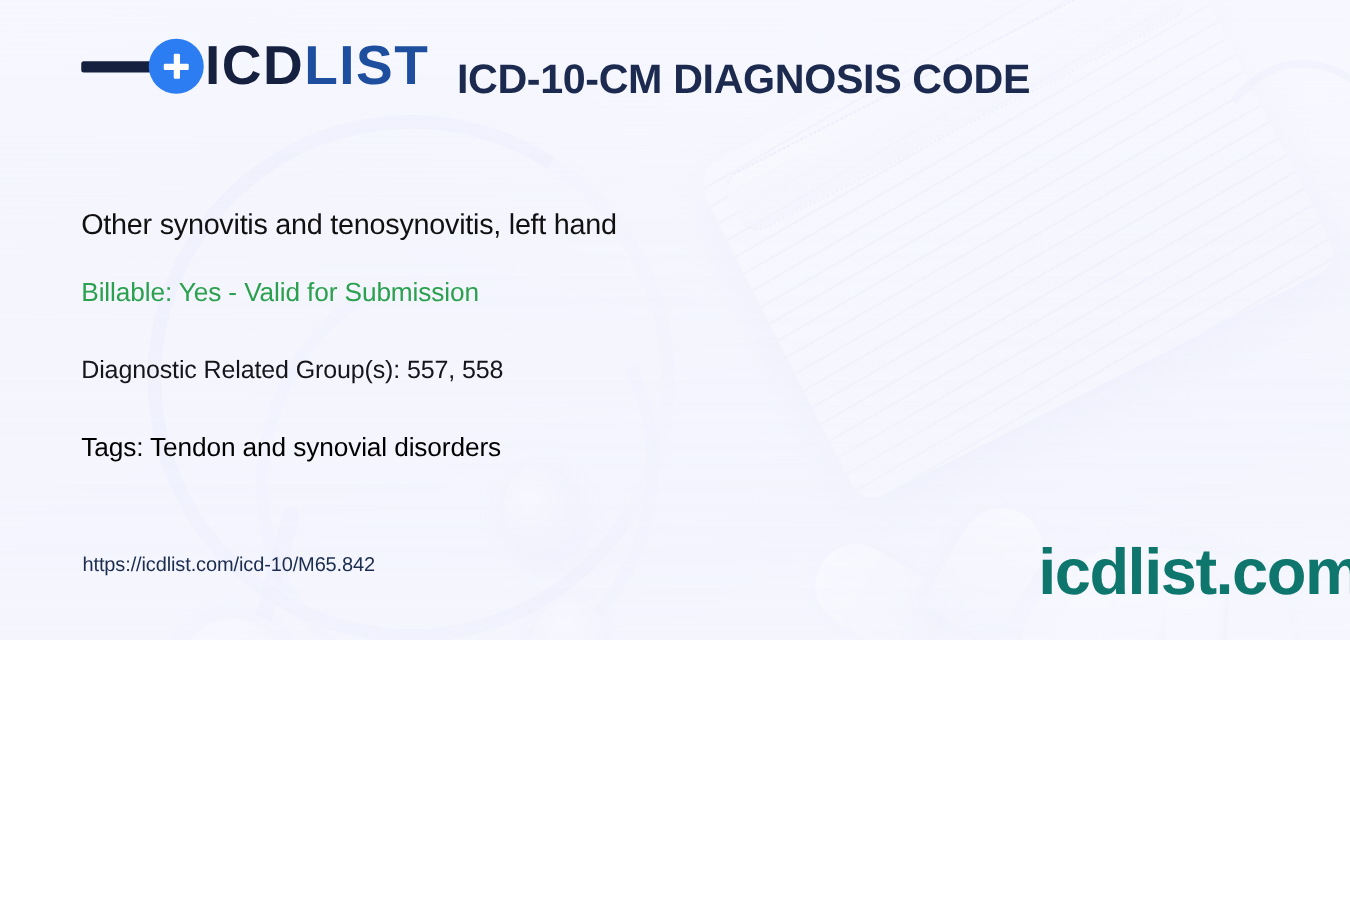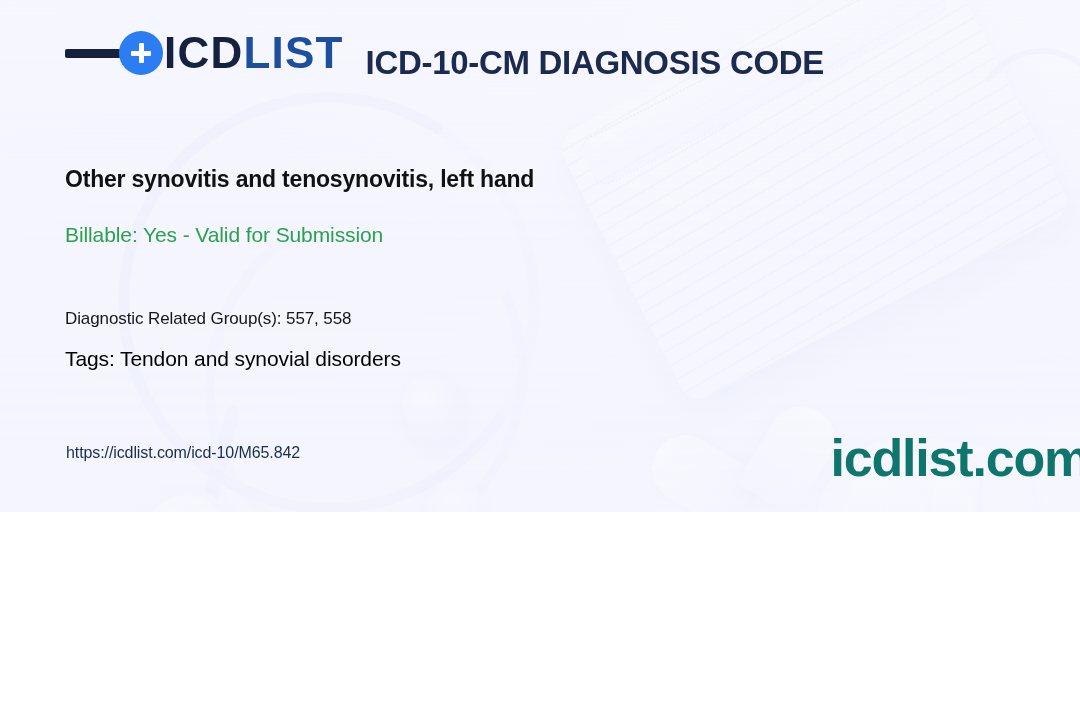--- a/index.html
+++ b/index.html
@@ -295,42 +295,41 @@
     font-weight: 700;
     color: #1b2d4f;
     letter-spacing: -0.5px;
     line-height: 1.1;
   }
   .description {
     position: absolute;
     left: 24px;
     top: 166px;
     font-size: 23px;
-    font-weight: 700;
+    font-weight: 400;
     color: #111111;
     letter-spacing: -0.2px;
   }
   .billable {
     position: absolute;
     left: 24px;
     top: 223px;
     font-size: 21px;
     font-weight: 400;
     color: #2ba14f;
     letter-spacing: -0.1px;
   }
   .drg {
     position: absolute;
     left: 24px;
     top: 285px;
-    font-size: 17px;
+    font-size: 20px;
     font-weight: 500;
     color: #15161a;
     letter-spacing: -0.1px;
-    margin-top: 24px;
   }
   .tags {
     position: absolute;
     left: 24px;
     top: 347px;
     font-size: 21px;
     font-weight: 500;
     color: #000000;
     letter-spacing: -0.1px;
   }

